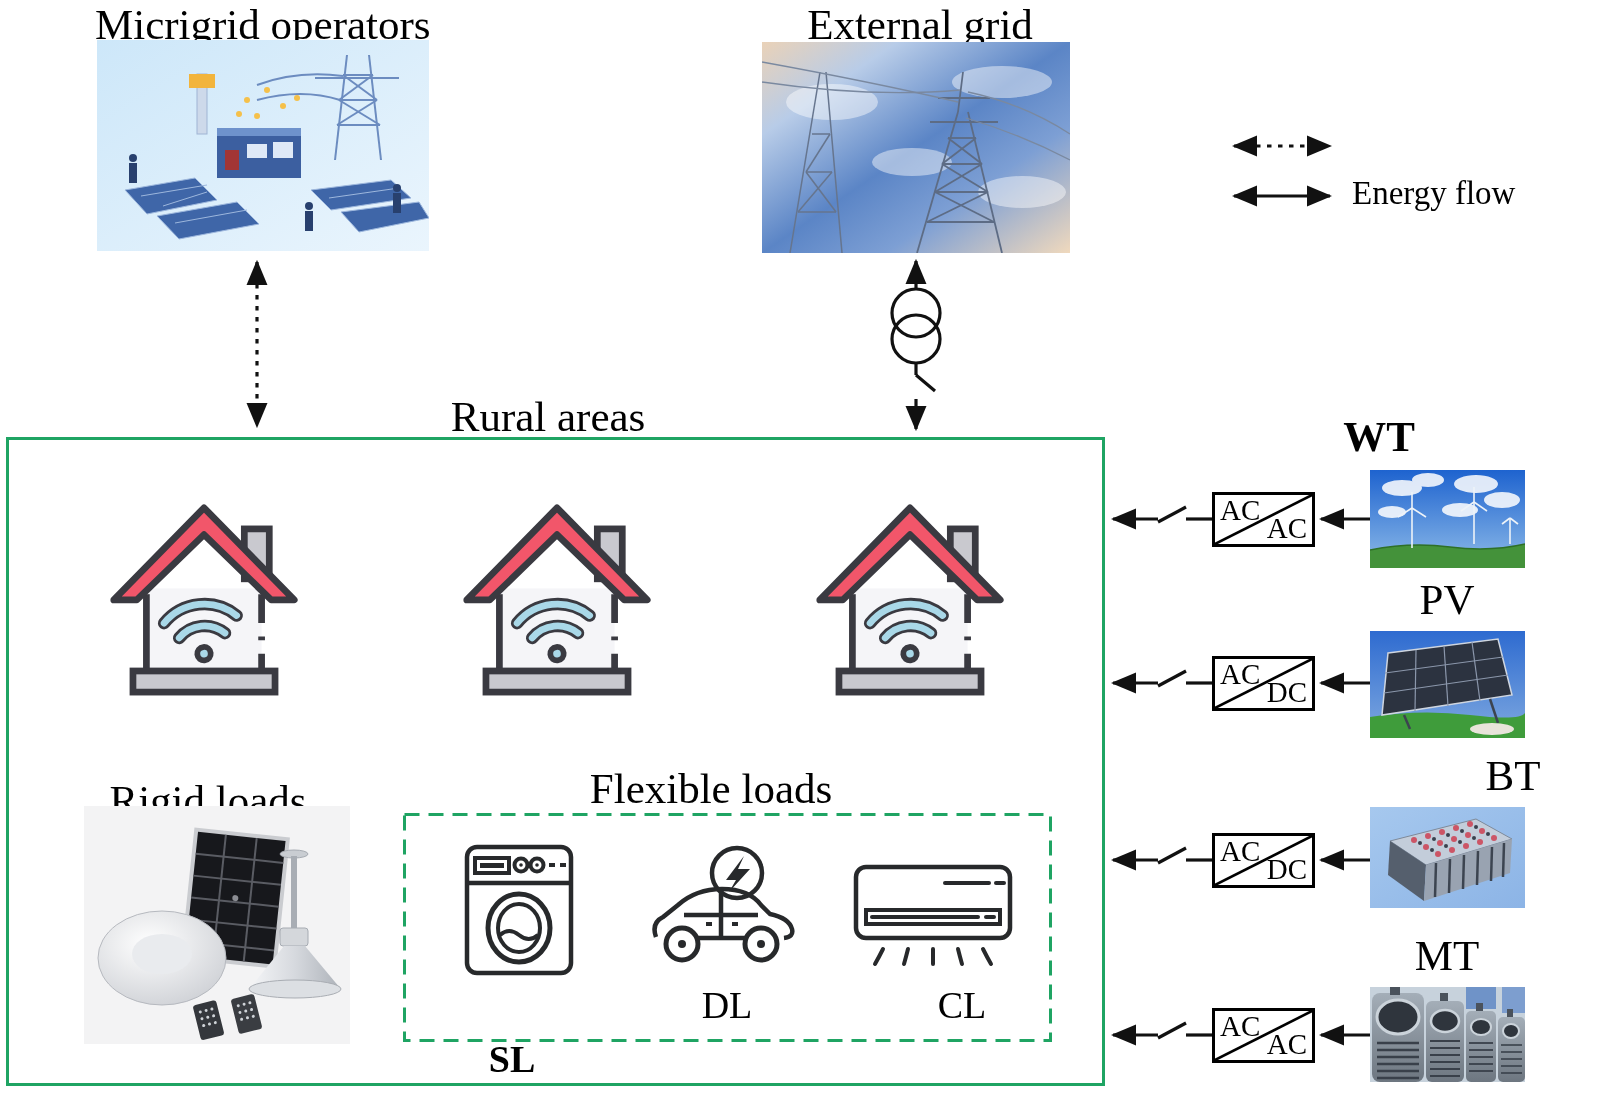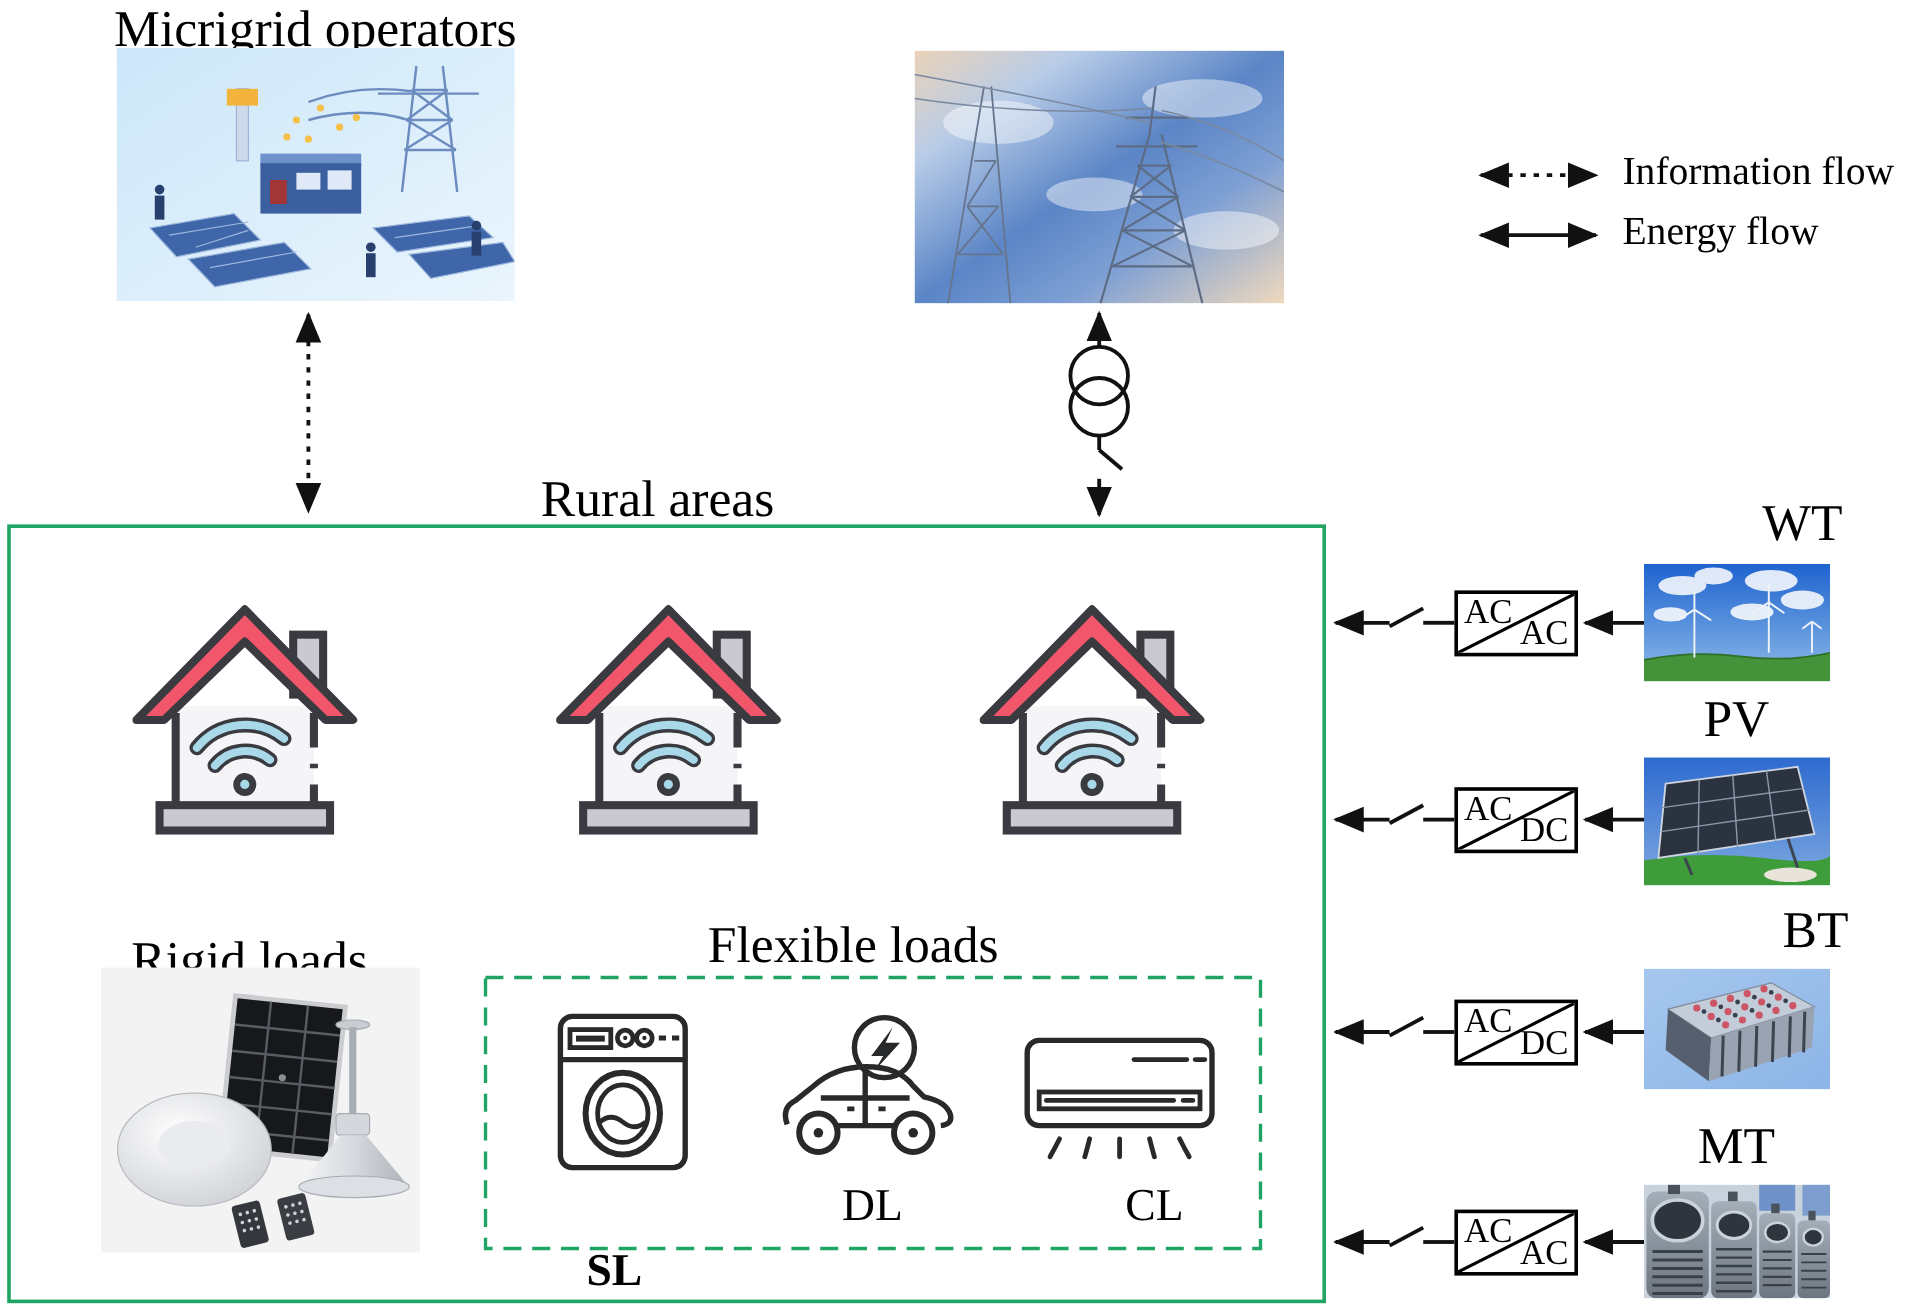--- a/index.html
+++ b/index.html
@@ -106,20 +106,21 @@
         <circle cx="36" cy="118" r="4"></circle>
           <rect x="32" y="123" width="8" height="20"></rect>
         <circle cx="212" cy="166" r="4"></circle>
           <rect x="208" y="171" width="8" height="20"></rect>
         <circle cx="300" cy="148" r="4"></circle>
           <rect x="296" y="153" width="8" height="20"></rect>
       </g>
     </svg>
   </div>
 
+  <div class="abs title" style="left:760px;top:2px;width:320px;">External grid</div>
 
   <div class="photo" style="left:762px;top:42px;width:308px;height:211px;">
     <svg viewBox="0 0 308 211" preserveAspectRatio="none">
       <defs>
         <linearGradient id="sky" x1="0" y1="0" x2="1" y2="1">
           <stop offset="0" stop-color="#ead2b8"></stop>
             <stop offset="0.22" stop-color="#b8cce8"></stop>
           <stop offset="0.5" stop-color="#5b85c6"></stop>
             <stop offset="0.7" stop-color="#7d9fd4"></stop>
           <stop offset="1" stop-color="#f0d9bd"></stop>
@@ -164,21 +165,20 @@
 
       <g stroke="#7a89a0" stroke-width="1.3" fill="none">
         <path d="M0,20 Q110,40 196,60"></path>
           <path d="M0,40 Q110,56 198,48"></path>
         <path d="M206,50 Q262,62 308,92"></path>
           <path d="M204,76 Q258,92 308,118"></path>
       </g>
     </svg>
   </div>
 
-  <div class="abs legend-text" style="left:1352px;top:126px;">Information flow</div>
   <div class="abs legend-text" style="left:1352px;top:176px;">Energy flow</div>
 
   <div class="main-box"></div>
 
   <div class="abs title" style="left:448px;top:394px;width:200px;text-align:center;">Rural areas</div>
 
   <svg class="abs icon-svg" style="left:108px;top:500px;" width="192" height="197" viewBox="0 0 200 205">
       <use href="#house-sym"></use>
     </svg>
   <svg class="abs icon-svg" style="left:461px;top:500px;" width="192" height="197" viewBox="0 0 200 205">
@@ -314,21 +314,21 @@
         <line x1="133" y1="53" x2="141" y2="53" stroke-width="4"></line>
       <path d="M30,85 Q26,93 22,100" stroke-width="4"></path>
       <path d="M55,85 Q53,93 51,100" stroke-width="4"></path>
       <path d="M80,85 L80,100" stroke-width="4"></path>
       <path d="M105,85 Q107,93 109,100" stroke-width="4"></path>
       <path d="M130,85 Q134,93 138,100" stroke-width="4"></path>
     </g>
   </svg>
   <div class="abs big-label" style="left:912px;top:986px;width:100px;">CL</div>
 
-  <div class="abs title" style="left:1452px;top:414px;width:100px;">WT</div>
+  <div class="abs title" style="left:1329px;top:414px;width:100px;font-weight:bold;">WT</div>
   <div class="conv" style="left:1212px;top:492px;">
     <svg viewBox="0 0 100 100" preserveAspectRatio="none">
         <line x1="0" y1="100" x2="100" y2="0" stroke="#000" stroke-width="2.6" vector-effect="non-scaling-stroke"></line>
       </svg>
     <span class="ct">AC</span>
     <span class="cb">AC</span>
   </div>
   <div class="photo" style="left:1370px;top:470px;width:155px;height:98px;">
     <svg viewBox="0 0 155 98" preserveAspectRatio="none">
       <defs>

